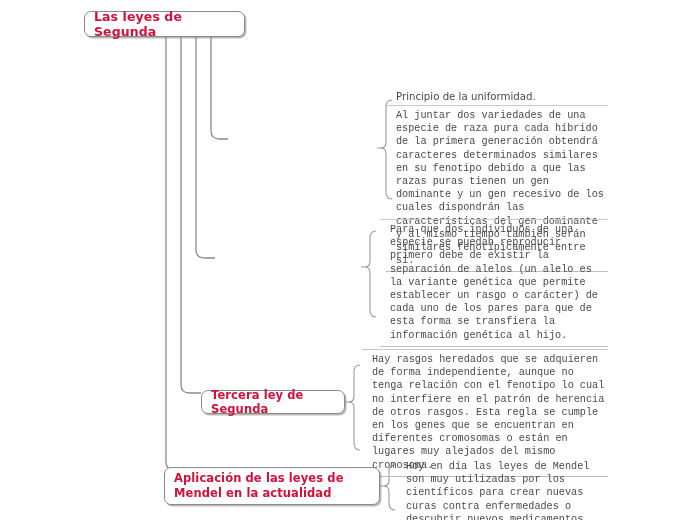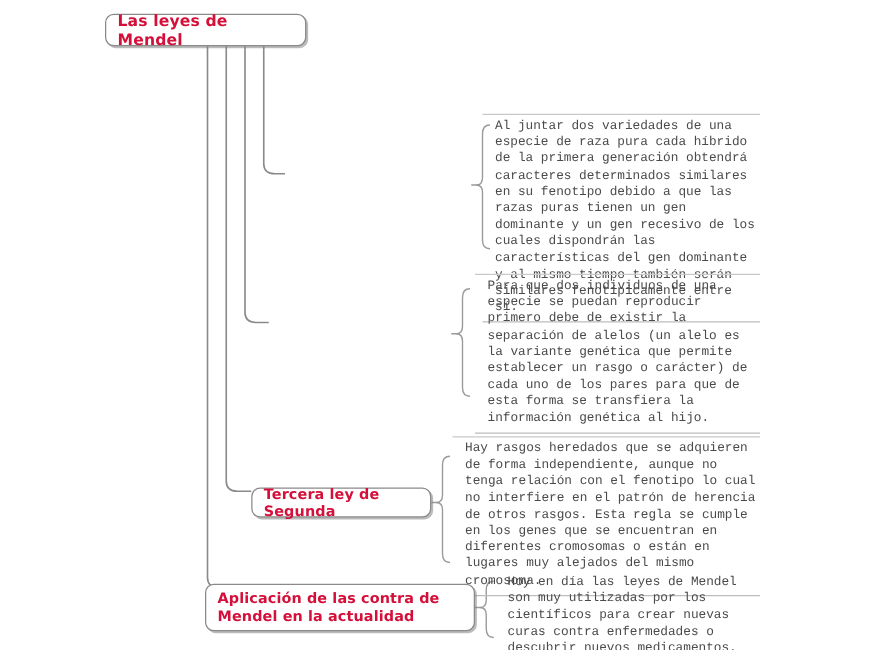--- a/index.html
+++ b/index.html
@@ -149,34 +149,35 @@
 
       <path d="M345,402 L349,402 Q354,402 354,396 L354,372 Q354,365 360,365"></path>
       <path d="M349,402 Q354,402 354,408 L354,443 Q354,450 360,450"></path>
 
       <path d="M380,486 L384,486 Q389,486 389,480 L389,472 Q389,465 395,465"></path>
       <path d="M384,486 Q389,486 389,492 L389,503 Q389,510 395,510"></path>
     </g>
   </svg>
 
   <div class="node node-root">
-    <span>Las leyes de Mendel</span>
+    <span>Las leyes de Segunda</span>
   </div>
 
 
 
   <div class="node node-law node-law-3">
     <span>Tercera ley de Segunda</span>
   </div>
 
   <div class="node node-app">
-    <span class="label-multiline">Aplicación de las contra de Mendel en la actualidad</span>
+    <span class="label-multiline">Aplicación de las leyes de Mendel en la actualidad</span>
   </div>
 
   <div class="detail detail-1">
+    <div class="detail-heading">Principio de la uniformidad.</div>
     <div class="head-rule"></div>
     <div class="detail-body">Al juntar dos variedades de una especie de raza pura cada híbrido de la primera generación obtendrá caracteres determinados similares en su fenotipo debido a que las razas puras tienen un gen dominante y un gen recesivo de los cuales dispondrán las características del gen dominante y al mismo tiempo también serán similares fenotípicamente entre sí.</div>
     <div class="detail-rule"></div>
   </div>
 
   <div class="detail detail-2">
     <div class="head-rule"></div>
     <div class="detail-body">Para que dos individuos de una especie se puedan reproducir primero debe de existir la separación de alelos (un alelo es la variante genética que permite establecer un rasgo o carácter) de cada uno de los pares para que de esta forma se transfiera la información genética al hijo.</div>
     <div class="detail-rule"></div>
   </div>

